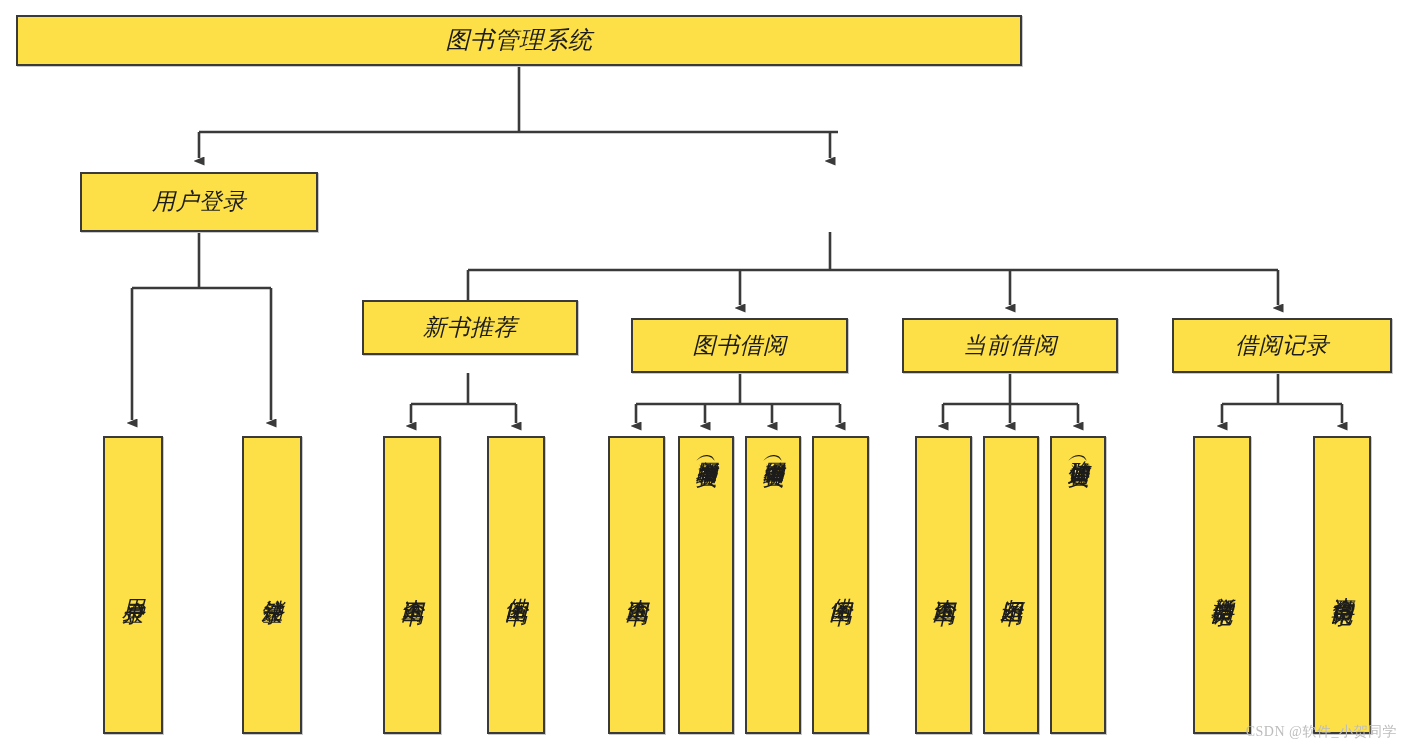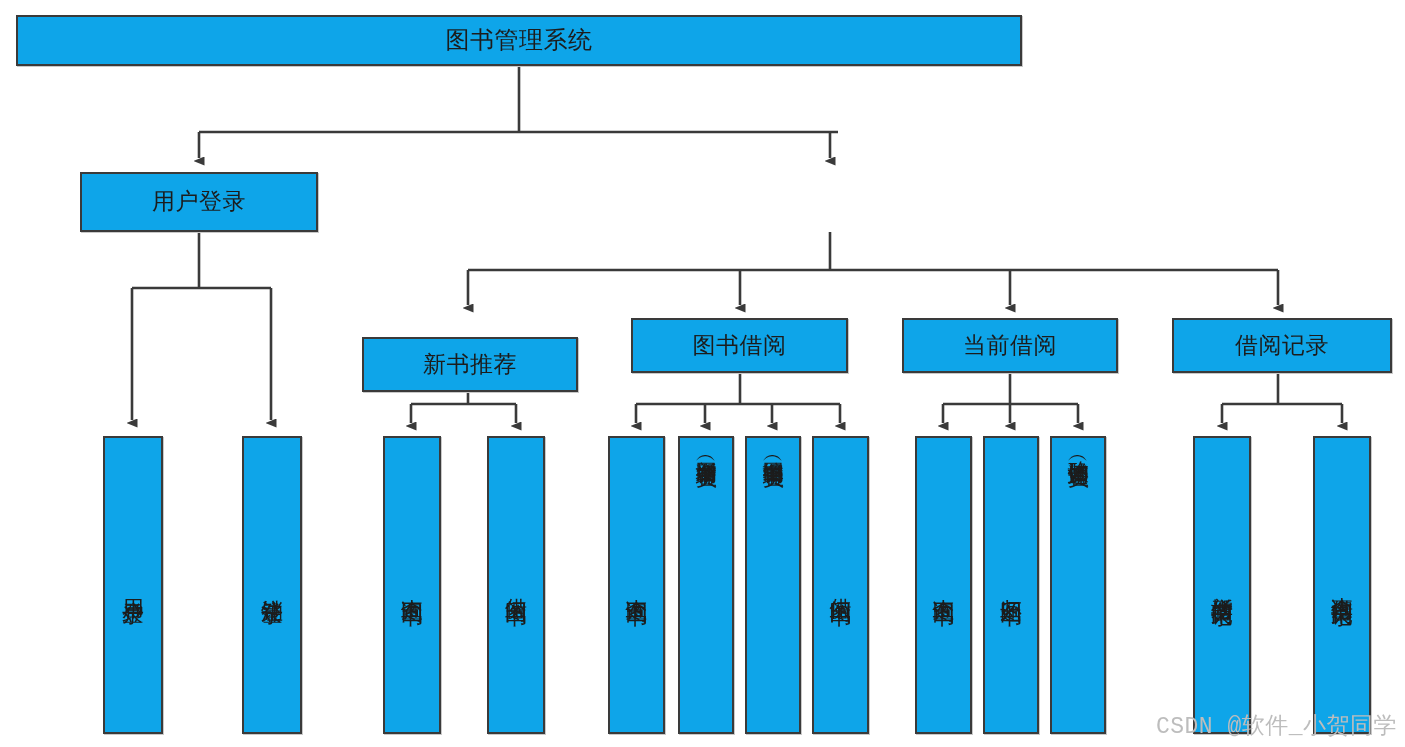--- a/index.html
+++ b/index.html
@@ -23,26 +23,27 @@
     left: 0;
     top: 0;
     width: 1405px;
     height: 747px;
     pointer-events: none;
   }
   .node {
     position: absolute;
     box-sizing: border-box;
     border: 2px solid #3a3a3a;
-    background: #0ea5e9;
+    background: #fde047;
     display: flex;
     align-items: center;
     justify-content: center;
     color: #1c1c1c;
     box-shadow: 1px 1px 0 #c9c9c9;
+    font-style: italic;
   }
   .node-label {
     display: block;
     text-align: center;
     line-height: 1.12;
     letter-spacing: 0.5px;
     color: #1c1c1c;
   }
   
   .node.horiz .node-label {
@@ -71,25 +72,25 @@
     letter-spacing: 1px;
   }
   .node.vert.centered {
     align-items: center;
     padding-top: 0;
   }
   #watermark {
     position: absolute;
     right: 8px;
     bottom: 6px;
-    font-size: 23px;
+    font-size: 14px;
     color: #bdbdbd;
     white-space: nowrap;
     letter-spacing: 0.5px;
-    font-family: Liberation Mono, monospace;
+    font-family: Liberation Serif, serif;
   }
 </style>
 </head>
 <body>
 
 <div id="diagram-root">
 
   <svg id="edges-layer" viewBox="0 0 1405 747" width="1405" height="747" xmlns="http://www.w3.org/2000/svg">
     <defs>
       <marker id="arrow" markerWidth="9" markerHeight="11" refX="1.5" refY="5.5" orient="auto" markerUnits="userSpaceOnUse">
@@ -141,21 +142,21 @@
   </svg>
 
   <div class="node horiz root" style="left:16px; top:15px; width:1006px; height:51px;">
     <span class="node-label">图书管理系统</span>
   </div>
 
   <div class="node horiz" style="left:80px; top:172px; width:238px; height:60px;">
     <span class="node-label">用户登录</span>
   </div>
 
-  <div class="node horiz" style="left:362px; top:337px; width:216px; height:55px;">
+  <div class="node horiz" style="left:362px; top:300px; width:216px; height:55px;">
     <span class="node-label">新书推荐</span>
   </div>
   <div class="node horiz" style="left:631px; top:318px; width:217px; height:55px;align-items:center;">
     <span class="node-label">图书借阅</span>
   </div>
   <div class="node horiz" style="left:902px; top:318px; width:216px; height:55px;">
     <span class="node-label">当前借阅</span>
   </div>
   <div class="node horiz" style="left:1172px; top:318px; width:220px; height:55px;">
     <span class="node-label">借阅记录</span>

